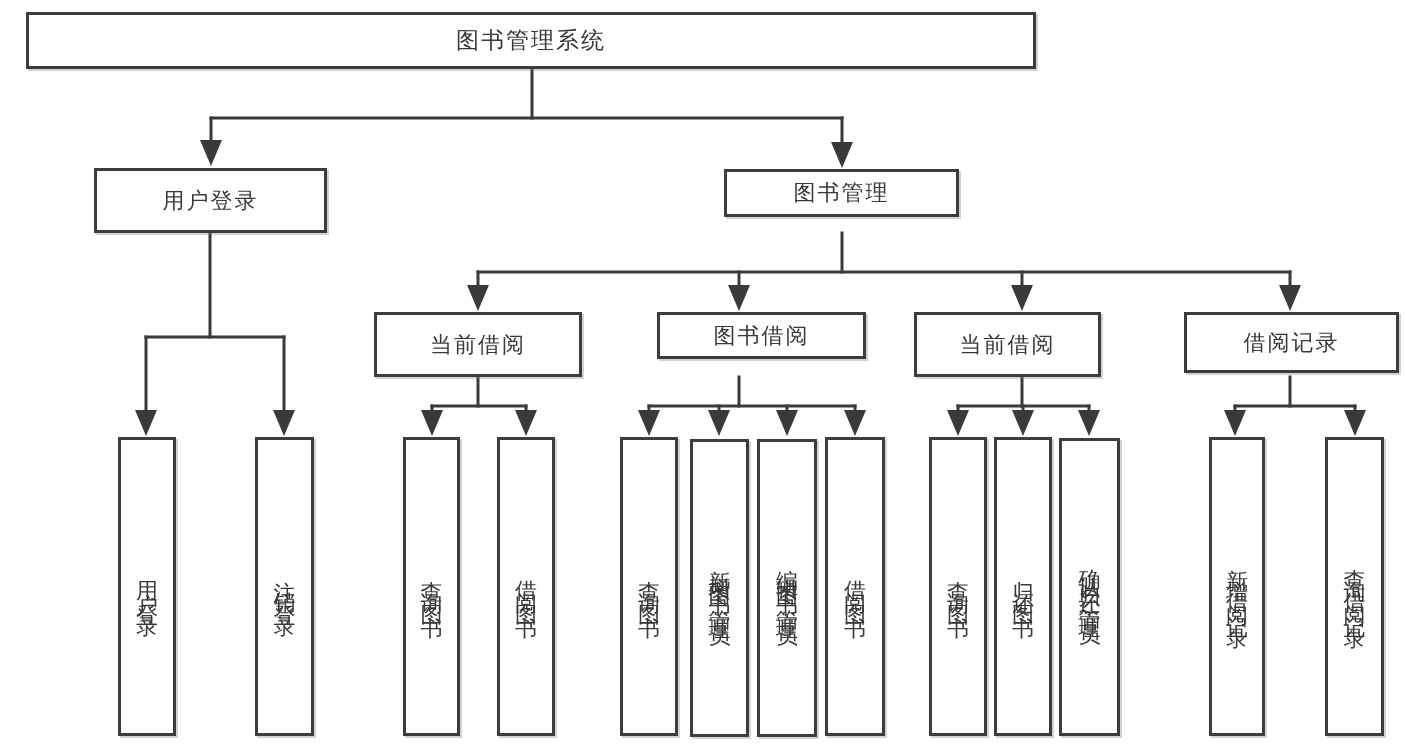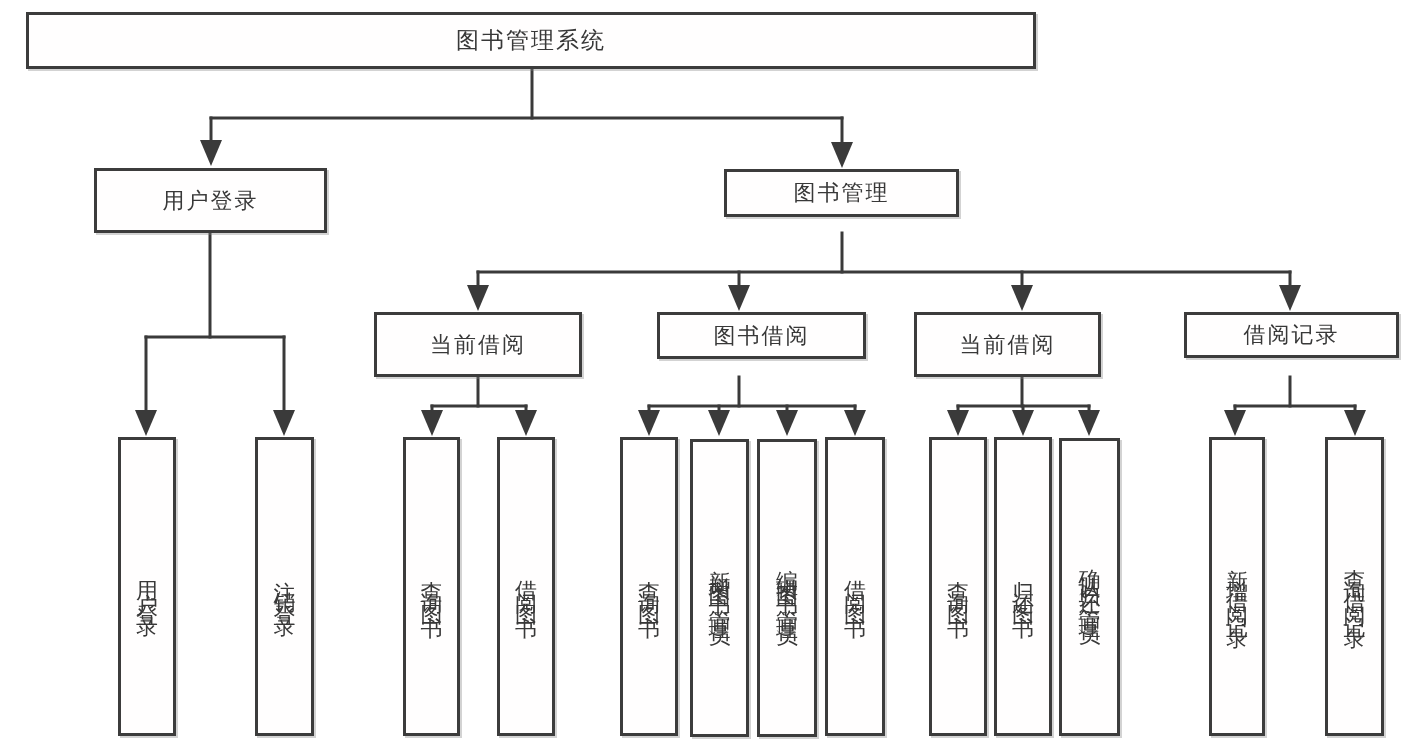--- a/index.html
+++ b/index.html
@@ -163,21 +163,21 @@
 
   <div class="node" style="left:362px;top:312px;width:208px;height:65px">
     <span>当前借阅</span>
   </div>
   <div class="node" style="left:645px;top:312px;width:209px;height:47px">
     <span>图书借阅</span>
   </div>
   <div class="node" style="left:902px;top:312px;width:187px;height:65px">
     <span>当前借阅</span>
   </div>
-  <div class="node" style="left:1172px;top:312px;width:215px;height:46px">
+  <div class="node" style="left:1172px;top:312px;width:215px;height:61px">
     <span>借阅记录</span>
   </div>
 
   <div class="vnode" style="left:106px;top:437px;width:58px;height:299px">
     <span>用户登录</span>
   </div>
   <div class="vnode" style="left:243px;top:437px;width:59px;height:299px">
     <span>注销登录</span>
   </div>
 

